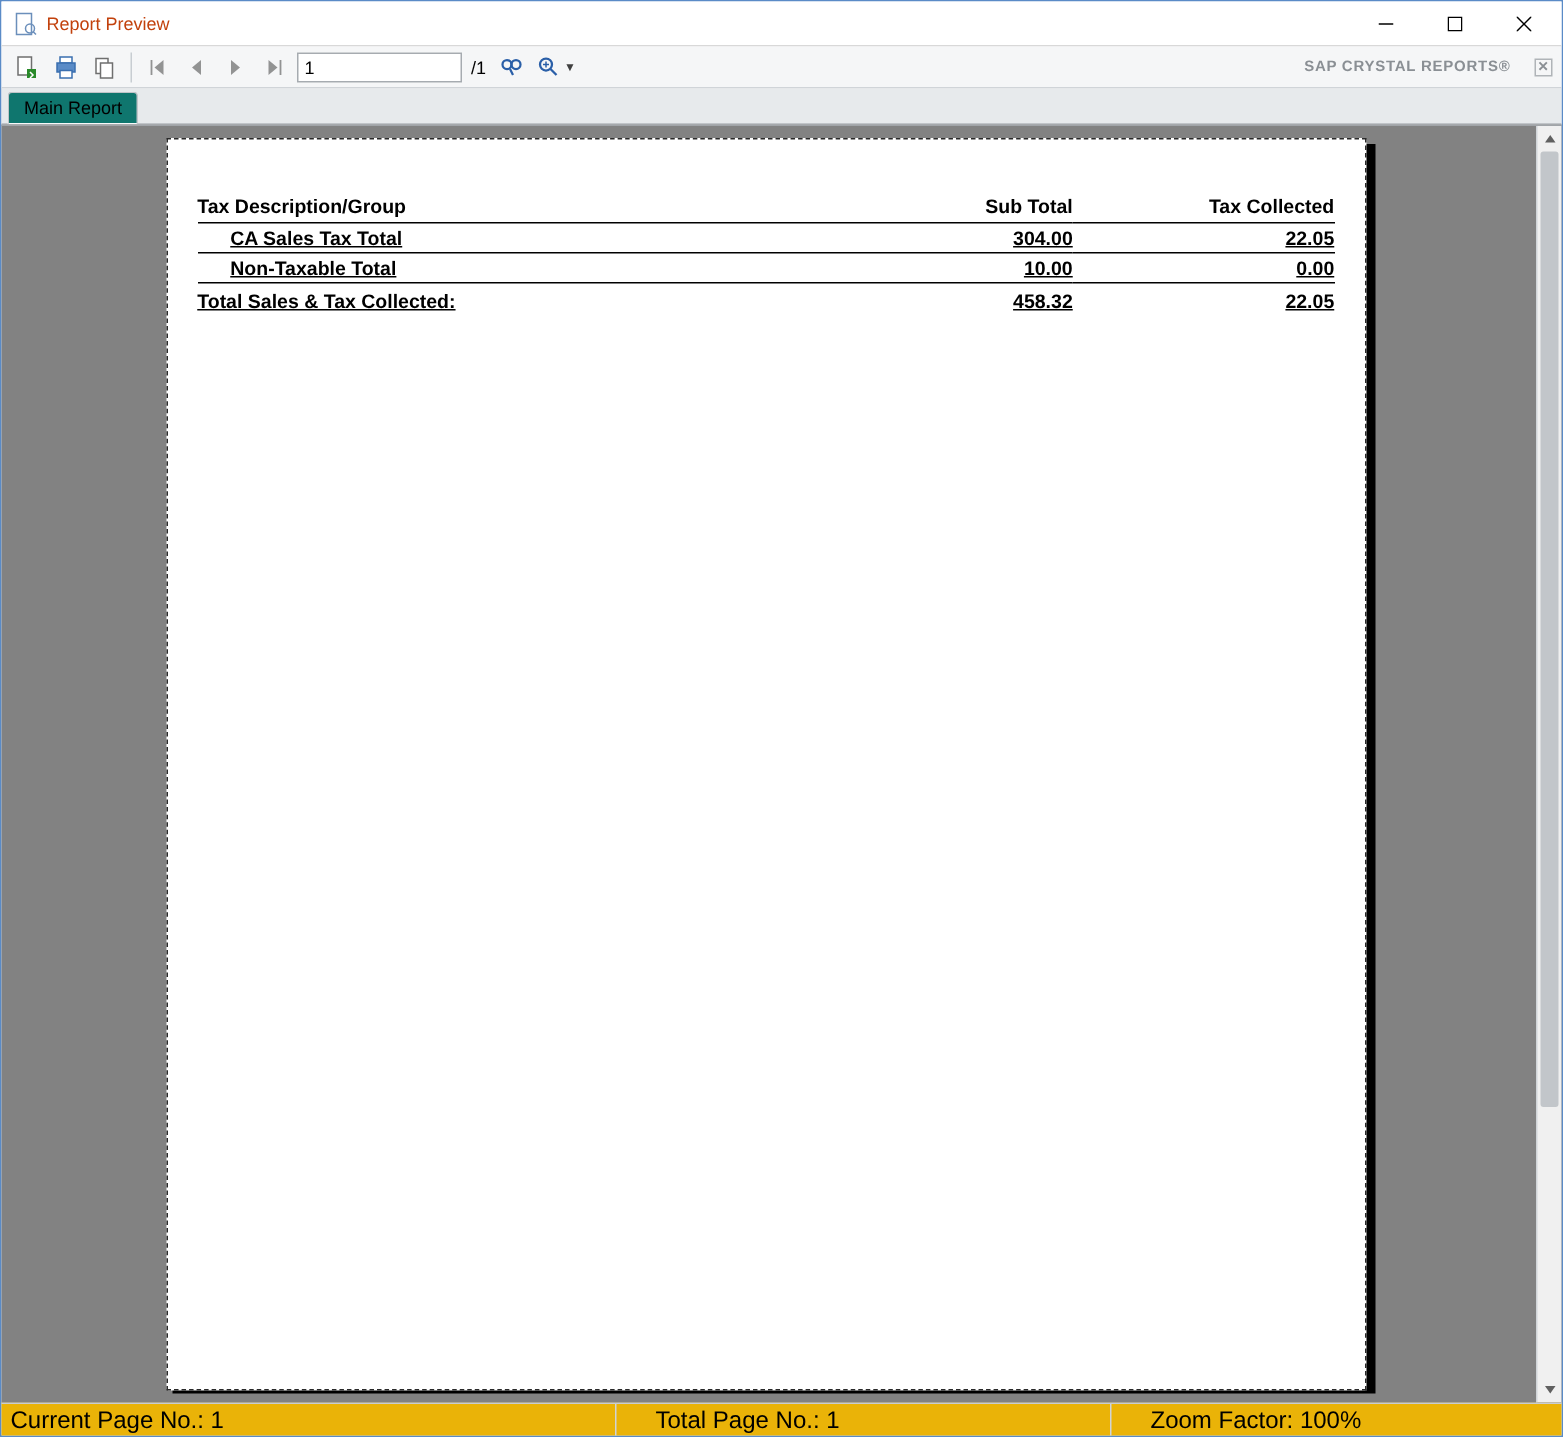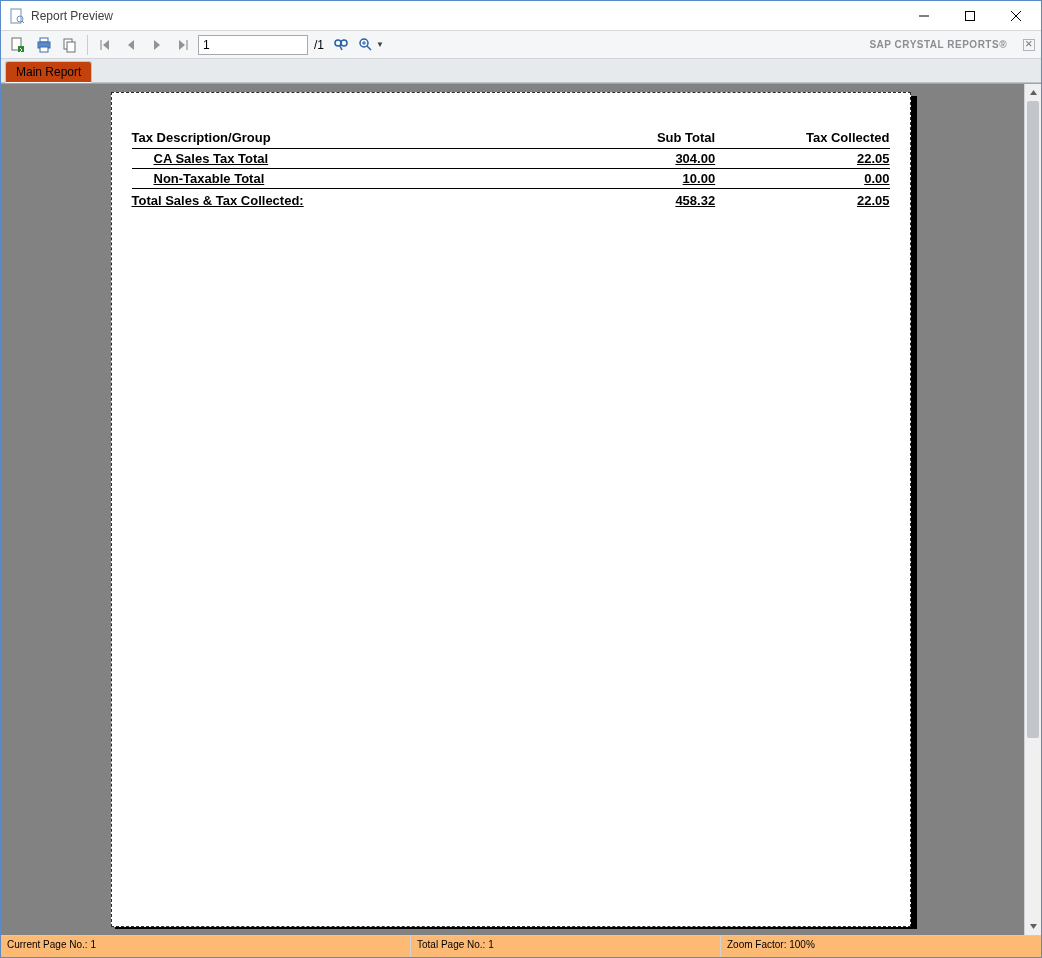--- a/index.html
+++ b/index.html
@@ -20,21 +20,21 @@
   }
   
   .titlebar {
     height: 30px;
     display: flex; align-items: center;
     padding: 0 2px 0 8px;
     background: #fff;
     border-bottom: 1px solid #d8d8d8;
   }
   .titlebar .app-icon { width: 16px; height: 16px; margin-right: 6px; }
-  .titlebar .title { flex: 0 0 auto; font-size: 12px; color: #404040; }
+  .titlebar .title { flex: 0 0 auto; font-size: 12px; color: #c2410c; }
   .titlebar .spacer { flex: 1; }
   .win-btn {
     width: 46px; height: 28px;
     display: flex; align-items: center; justify-content: center;
     color: #000;
   }
   .win-btn svg { width: 10px; height: 10px; }
   
   .toolbar {
     height: 28px;
@@ -75,21 +75,21 @@
   .tabstrip {
     height: 24px;
     background: #e7eaec;
     border-bottom: 1px solid #c0c4c8;
     display: flex; align-items: flex-end;
     padding-left: 4px;
   }
   .tab {
     height: 22px;
     padding: 0 10px;
-    background: #c2410c;
+    background: #0f766e;
     border: 1px solid #c0c4c8;
     border-bottom: 1px solid #f7f8f9;
     border-radius: 3px 3px 0 0;
     display: flex; align-items: center;
     font-size: 12px;
     position: relative;
     top: 1px;
   }
   
   .content-wrap {
@@ -178,25 +178,26 @@
     border-bottom: 1px solid #000;
     text-decoration: underline;
   }
   .tbl td.indent { padding-left: 22px; font-weight: bold; }
   .tbl tr.total td { border-bottom: none; font-weight: bold; padding-top:4px;}
   .tbl td.val { font-weight: bold; }
 
   
   .statusbar {
     height: 22px;
-    background: #fdba74;
+    background: #eab308;
     border-top: 1px solid #c8cdd2;
     display: flex;
-    font-size: 10px;
+    font-size: 16px;
     color: #000;
+    gap: 20px;
   }
   .statusbar .cell {
     padding: 3px 6px;
     border-right: 1px solid #d0d4d8;
   }
   .statusbar .cell:last-child{border-right:none;}
   .statusbar .c1{flex:0 0 410px;}
   .statusbar .c2{flex:0 0 310px;}
   .statusbar .c3{flex:1;}
 

